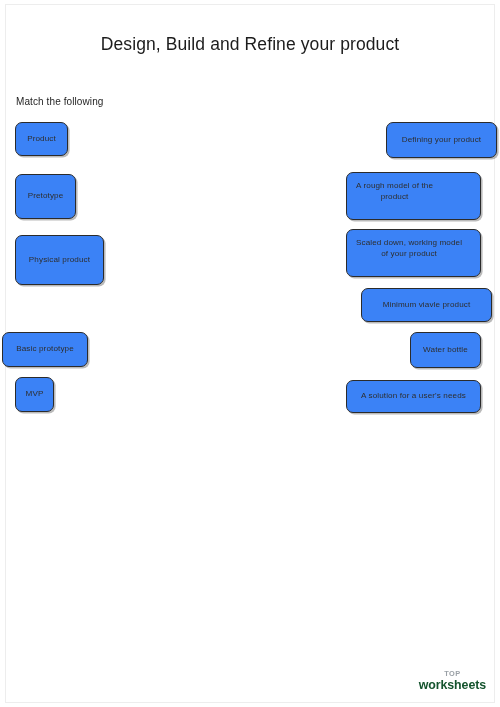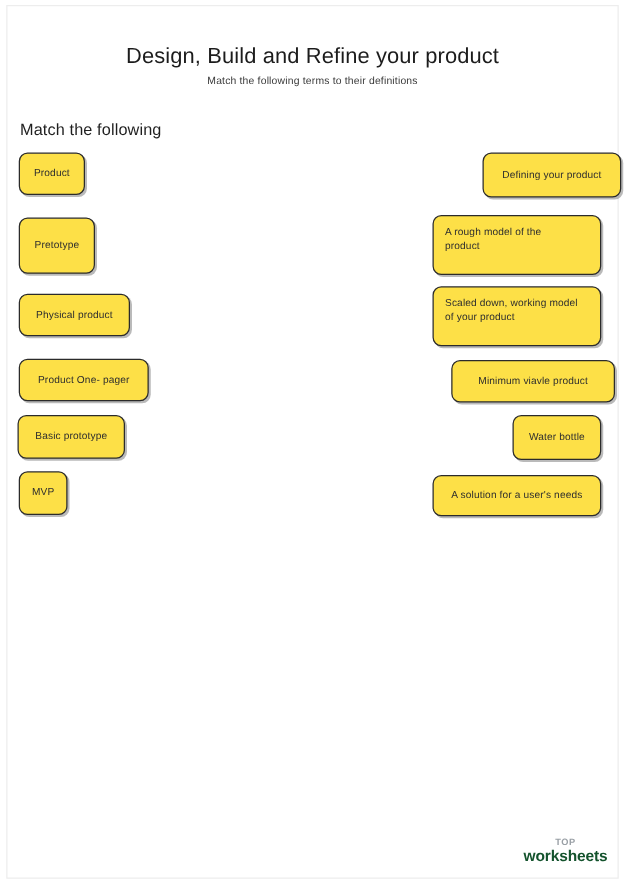--- a/index.html
+++ b/index.html
@@ -49,34 +49,35 @@
     text-align: center;
     font-size: 8.3px;
     font-weight: 400;
     color: #3a3a3a;
     letter-spacing: 0.15px;
   }
   .section-label {
     position: absolute;
     left: 16px;
     top: 96px;
-    font-size: 13px;
+    font-size: 10px;
     color: #1f1f1f;
     letter-spacing: 0.1px;
   }
   .match-box {
     position: absolute;
     box-sizing: border-box;
-    background: #fde047;
+    background: #3b82f6;
     border: 1.3px solid #2b2b2b;
     border-radius: 7px;
     box-shadow: 1.6px 1.6px 0 0 rgba(130,130,130,0.55);
     display: flex;
     align-items: center;
     cursor: pointer;
+    text-align: center;
   }
   .match-box.center {
     justify-content: center;
   }
   .match-box .box-text {
     font-size: 8.1px;
     color: #2e2e2e;
     line-height: 1.32;
     letter-spacing: 0.12px;
     padding: 0 9px;
@@ -114,45 +115,41 @@
 </style>
 </head>
 <body>
 
 <div id="page">
 
   <div id="page-frame"></div>
 
   <h1 class="worksheet-title">Design, Build and Refine your product</h1>
 
-  <div class="worksheet-subtitle">Match the following terms to their definitions</div>
 
   <div class="section-label">Match the following</div>
 
   <div id="left-column"></div>
   <div id="right-column"></div>
 
   <div class="brand">
     <span class="brand-top">TOP</span>
     <span class="brand-main">worksheets</span>
   </div>
 
 <div class="match-box center" style="left: 15px; top: 122px; width: 53px; height: 34px;">
       <span class="box-text">Product</span>
     </div>
     <div class="match-box center" style="left: 15px; top: 174px; width: 61px; height: 45px;">
       <span class="box-text">Pretotype</span>
     </div>
-    <div class="match-box center" style="left: 15px; top: 235px; width: 89px; height: 34px;">
+    <div class="match-box center" style="left: 15px; top: 235px; width: 89px; height: 50px;">
       <span class="box-text">Physical product</span>
     </div>
-    <div class="match-box center" style="left: 15px; top: 287px; width: 104px; height: 34px;">
-      <span class="box-text">Product One- pager</span>
-    </div>
-    <div class="match-box center" style="left: 14px; top: 332px; width: 86px; height: 35px;">
+    <div class="match-box center" style="left: 2px; top: 332px; width: 86px; height: 35px;">
       <span class="box-text">Basic prototype</span>
     </div>
     <div class="match-box center" style="left: 15px; top: 377px; width: 39px; height: 35px;">
       <span class="box-text">MVP</span>
     </div>
     <div class="match-box center" style="left: 370px; top: 122px; width: 111px; height: 36px; margin-left: 16px;">
       <span class="box-text">Defining your product</span>
     </div>
     <div class="match-box align-top" style="left: 346px; top: 229px; width: 135px; height: 48px;">
       <span class="box-text">Scaled down, working model

